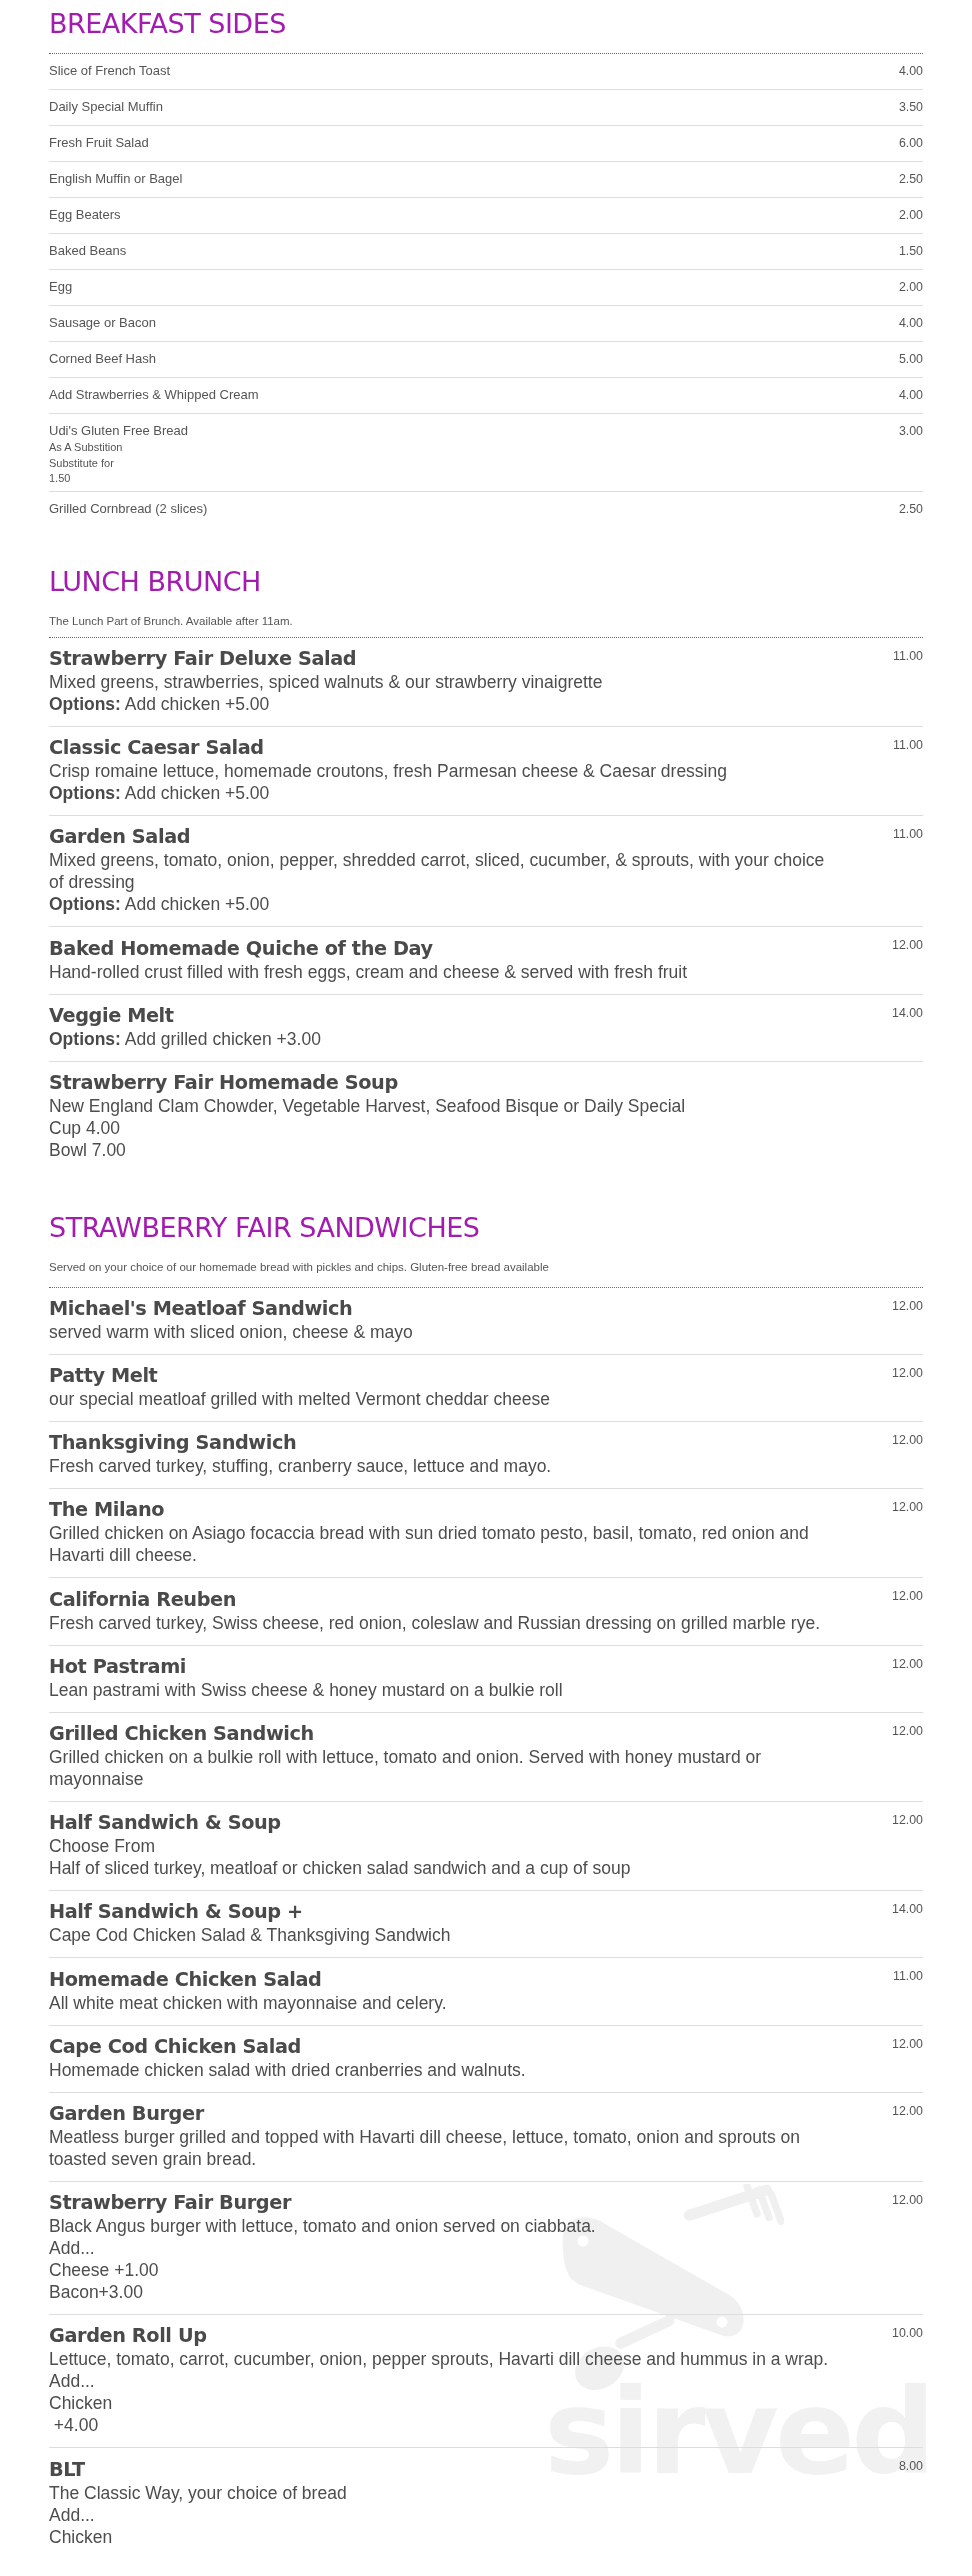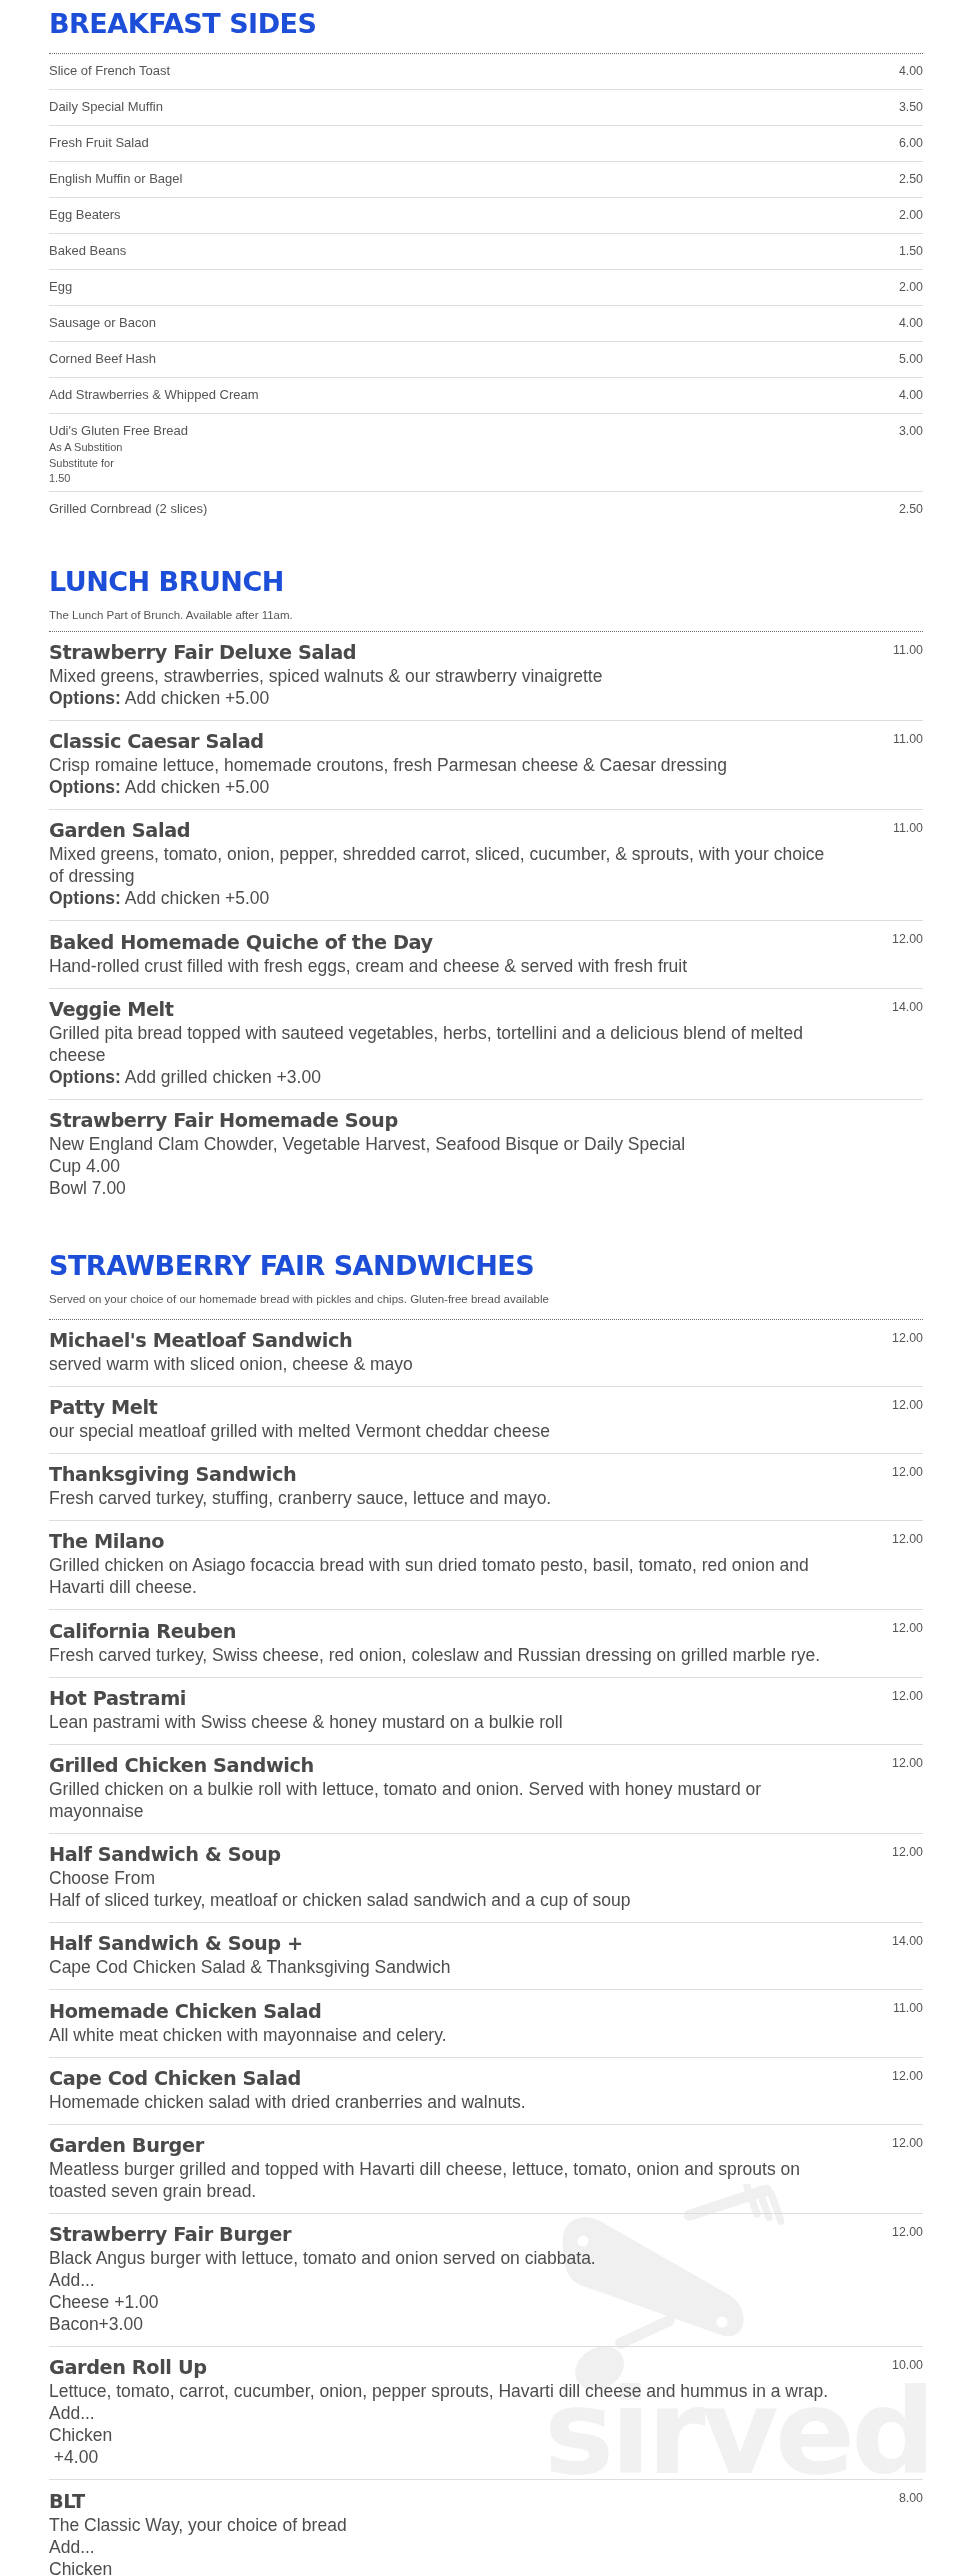--- a/index.html
+++ b/index.html
@@ -8,31 +8,31 @@
     font-family: "Liberation Sans", "DejaVu Sans", sans-serif;
     color: #444444;
     position: relative;
     min-height: 2576px;
     overflow: hidden;
   }
   .page { position: relative; padding: 0 50px 0 49px; z-index: 1; }
 
   .section-title {
     font-family: "DejaVu Sans", "Liberation Sans", sans-serif;
-    font-weight: bold;
+    font-weight: normal;
     font-size: 27px;
     letter-spacing: -0.5px;
-    color: #1d4ed8;
+    color: #a21caf;
     line-height: 33px;
   }
   .section-sub {
     font-size: 11.5px;
     color: #555555;
     line-height: 14.7px;
-    margin-top: 10px;
+    margin-top: 16px;
   }
   .dotted-rule {
     border-top: 1.8px dotted #6a6a6a;
     height: 0;
   }
 
   
   #sec-breakfast { padding-top: 7.4px; }
   #sec-breakfast .dotted-rule { margin-top: 13px; }
   .side-row {
@@ -213,21 +213,20 @@
         <div class="item-row">
           <div class="item-main">
             <div class="item-name">Baked Homemade Quiche of the Day</div>
             <div class="item-desc">Hand-rolled crust filled with fresh eggs, cream and cheese &amp; served with fresh fruit</div>
           </div>
           <div class="item-price">12.00</div>
         </div>
         <div class="item-row">
           <div class="item-main">
             <div class="item-name">Veggie Melt</div>
-            <div class="item-desc">Grilled pita bread topped with sauteed vegetables, herbs, tortellini and a delicious blend of melted cheese</div>
             <div class="item-line"><span class="options-label">Options:</span> <span>Add grilled chicken +3.00</span></div>
           </div>
           <div class="item-price">14.00</div>
         </div>
         <div class="item-row">
           <div class="item-main">
             <div class="item-name">Strawberry Fair Homemade Soup</div>
             <div class="item-desc">New England Clam Chowder, Vegetable Harvest, Seafood Bisque or Daily Special</div>
             <div class="item-line" style="white-space: pre;">Cup 4.00</div>
             <div class="item-line" style="white-space: pre;">Bowl 7.00</div>

